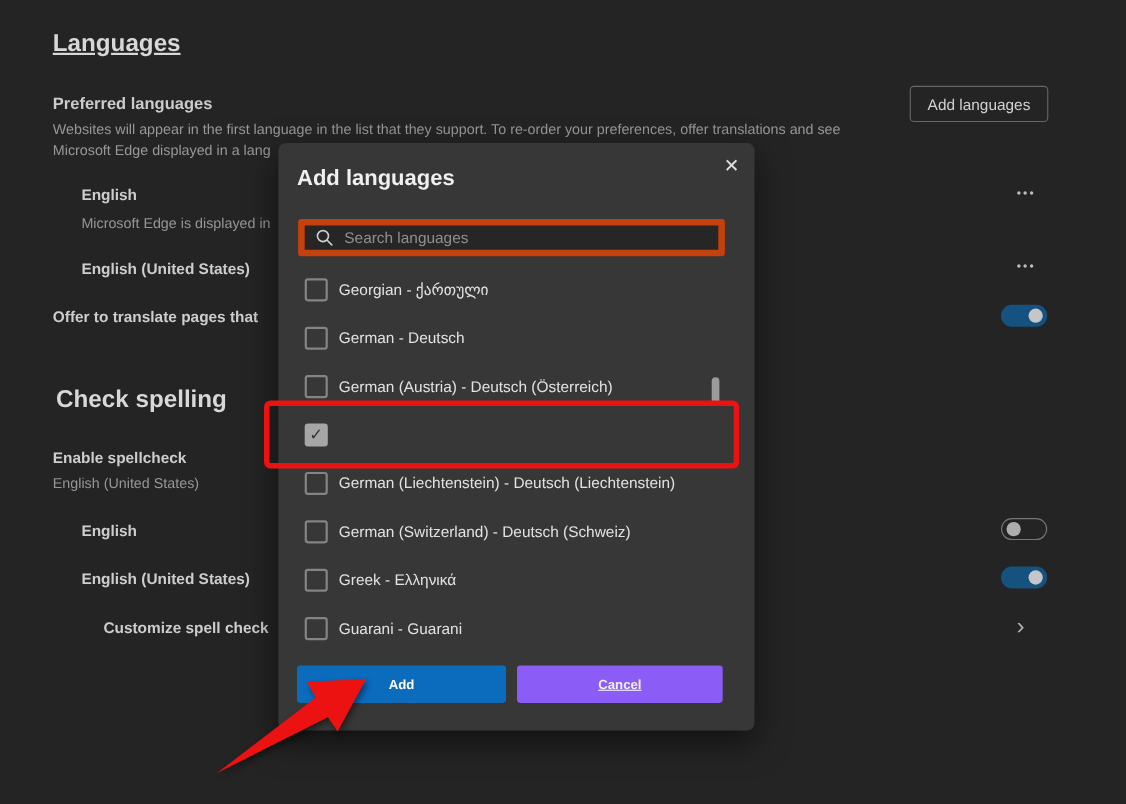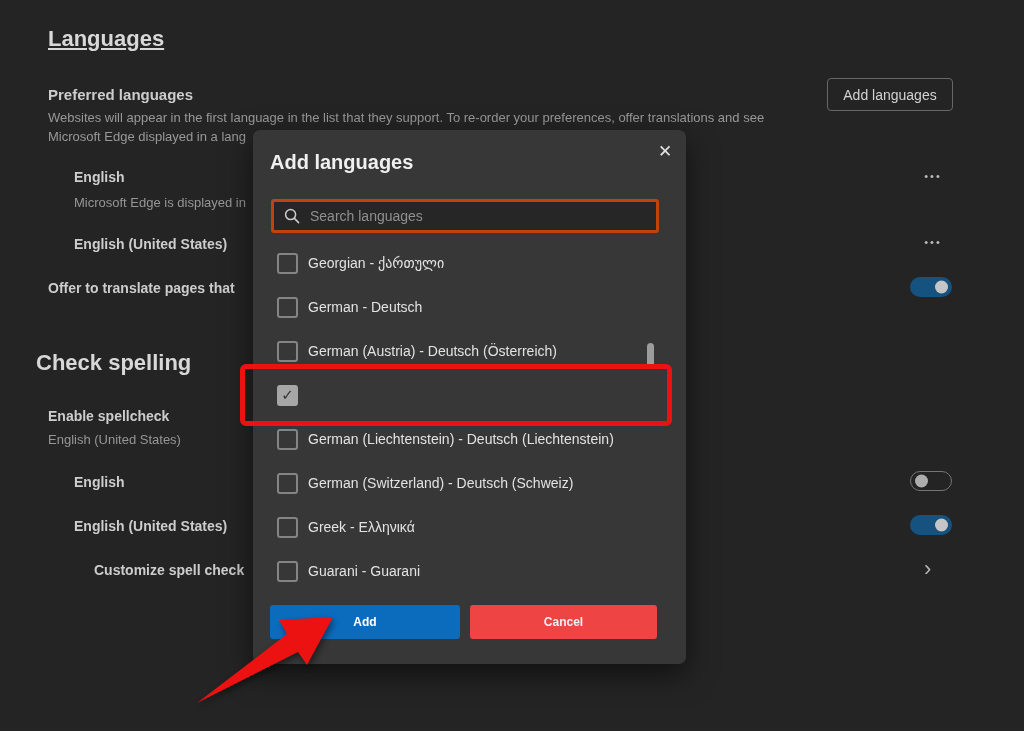--- a/index.html
+++ b/index.html
@@ -71,21 +71,21 @@
   .modal-title {
     left: 17px; top: 21px; font-size: 20px; font-weight: 700; color: #f0f0f0;
   }
   .modal-close {
     left: 399px; top: 8px; width: 26px; height: 26px;
     color: #e0e0e0; font-size: 17px;
     display: flex; align-items: center; justify-content: center; cursor: pointer;
   }
   .search-box {
     left: 18px; top: 69px; width: 388px; height: 34px;
-    background: #262626; border: 3px solid #c2410c; border-radius: 3px;
+    background: #262626; border: 6px solid #c2410c; border-radius: 3px;
     display: flex; align-items: center; padding: 0 10px; gap: 10px;
   }
   .search-box input {
     flex: 1; background: transparent; border: none; outline: none;
     color: #e0e0e0; font-size: 14px; font-family: inherit;
   }
   .search-box input::placeholder { color: #8f8f8f; }
   .lang-list {
     left: 0; top: 111px; width: 381px;
   }
@@ -114,21 +114,21 @@
   .modal-btn {
     top: 475px; height: 34px; border: none; border-radius: 3px;
     font-size: 12px; font-weight: 700; font-family: inherit;
     display: flex; align-items: center; justify-content: center;
     cursor: pointer; position: absolute;
   }
   .btn-add {
     left: 17px; width: 190px; background: #0b6cbe; color: #ffffff;
   }
   .btn-cancel {
-    left: 217px; width: 187px; background: #ef4444; color: #f0f0f0;
+    left: 217px; width: 187px; background: #8b5cf6; color: #f0f0f0; text-decoration: underline;
   }
 
   
   .highlight-box {
     left: 240px; top: 364px; width: 432px; height: 62px;
     border: 5px solid #ec1212; border-radius: 6px;
     z-index: 40; pointer-events: none;
   }
   .arrow-svg {
     left: 0; top: 0; width: 1024px; height: 731px;
@@ -151,21 +151,21 @@
 <div class="abs more-dots" style="left:920px; top:170px;">•••</div>
 
 <div class="abs lang-name" style="left:74px; top:236px;">English (United States)</div>
 <div class="abs more-dots" style="left:920px; top:236px;">•••</div>
 
 <div class="abs lang-name" style="left:48px; top:280px;">Offer to translate pages that</div>
 <div class="toggle on" style="left:910px; top:277px;">
     <div class="knob"></div>
   </div>
 
-<div class="abs big-heading" style="left:36px; top:350px;">Check spelling</div>
+<div class="abs big-heading" style="left:51px; top:350px;">Check spelling</div>
 
 <div class="abs lang-name" style="left:48px; top:408px;">Enable spellcheck</div>
 <div class="abs lang-sub" style="left:48px; top:432px;">English (United States)</div>
 
 <div class="abs lang-name" style="left:74px; top:474px;">English</div>
 <div class="toggle off" style="left:910px; top:471px;">
     <div class="knob"></div>
   </div>
 
 <div class="abs lang-name" style="left:74px; top:518px;">English (United States)</div>

